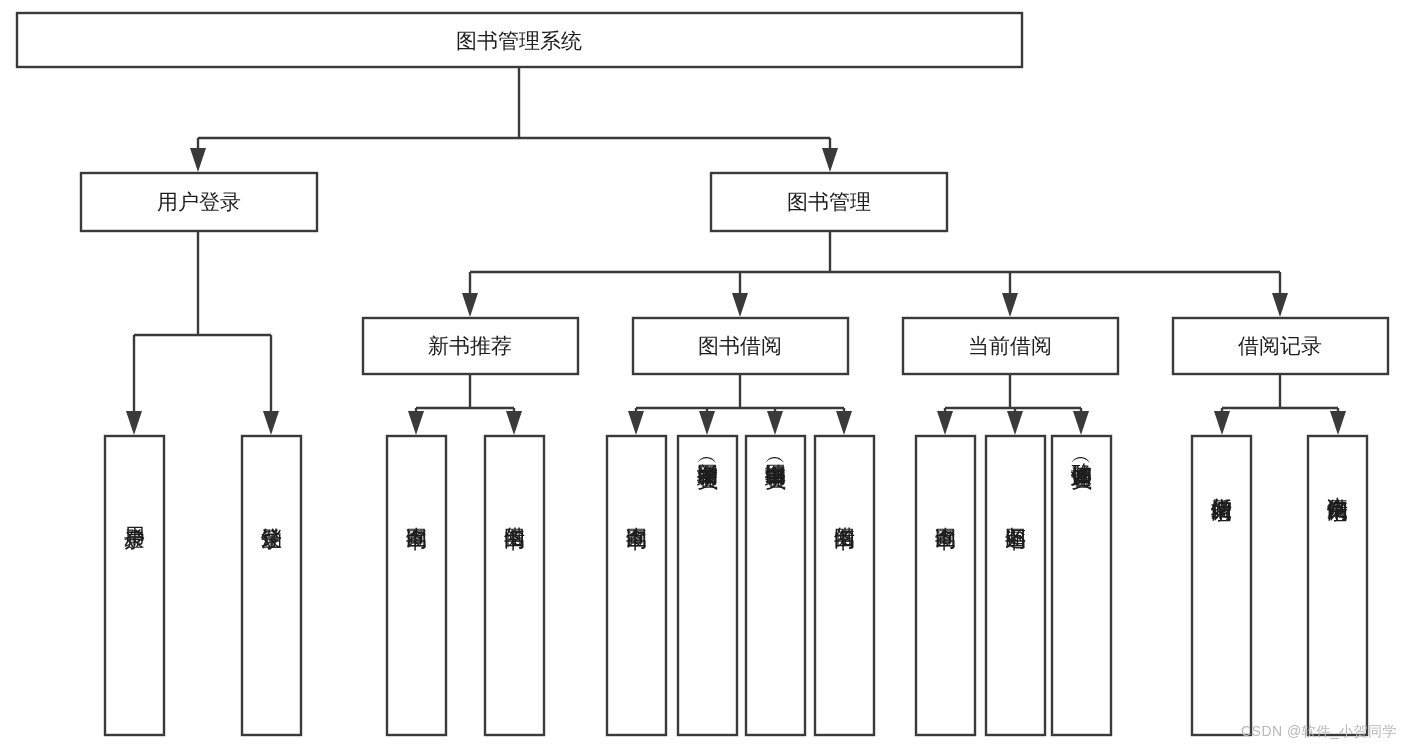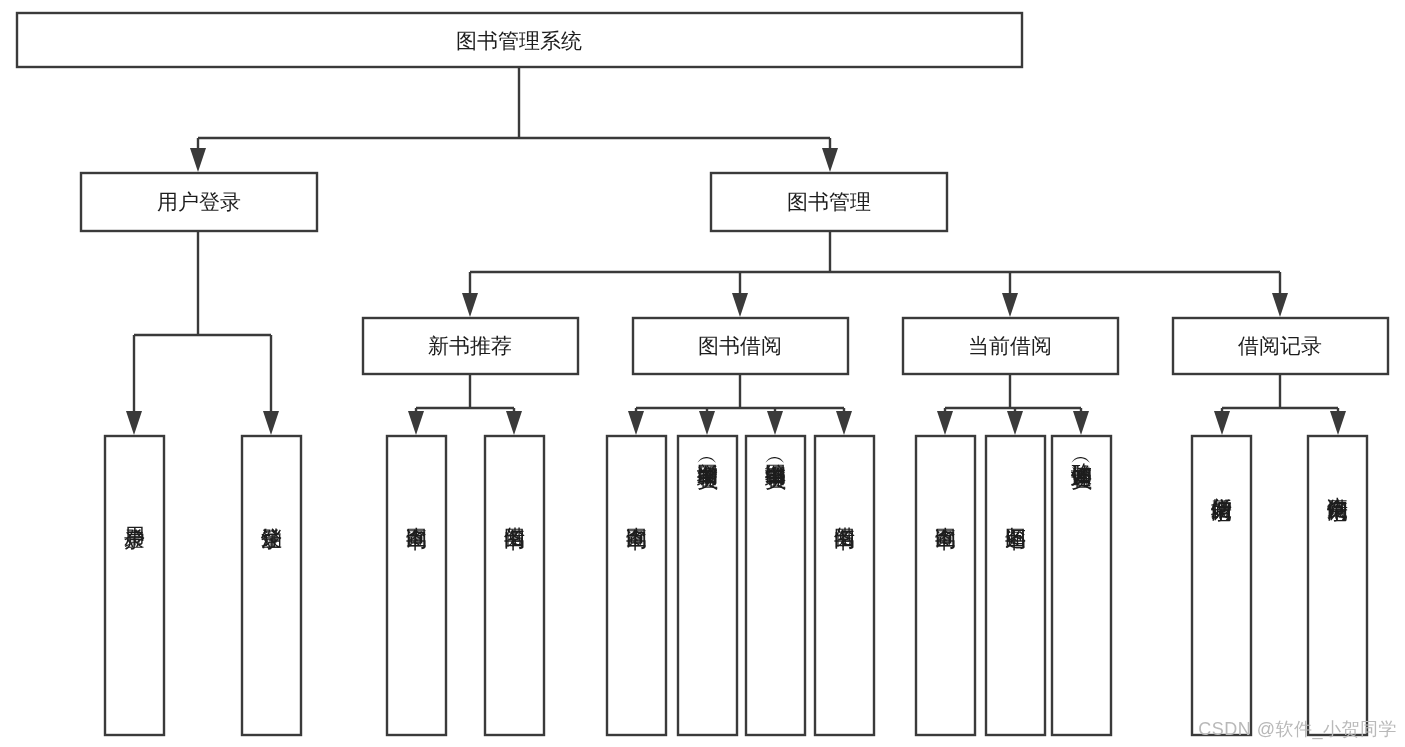--- a/index.html
+++ b/index.html
@@ -65,21 +65,21 @@
     text-orientation: upright;
     letter-spacing: 1px;
     white-space: nowrap;
     text-align: left;
   }
   .watermark {
     position: absolute;
     right: 8px;
     bottom: 6px;
     font-family: "Liberation Sans", "DejaVu Sans", sans-serif;
-    font-size: 18px;
+    font-size: 14px;
     color: #b9b9b9;
     letter-spacing: 0.5px;
     white-space: nowrap;
   }
 </style>
 </head>
 <body>
 
 <div id="diagram-root">
 

